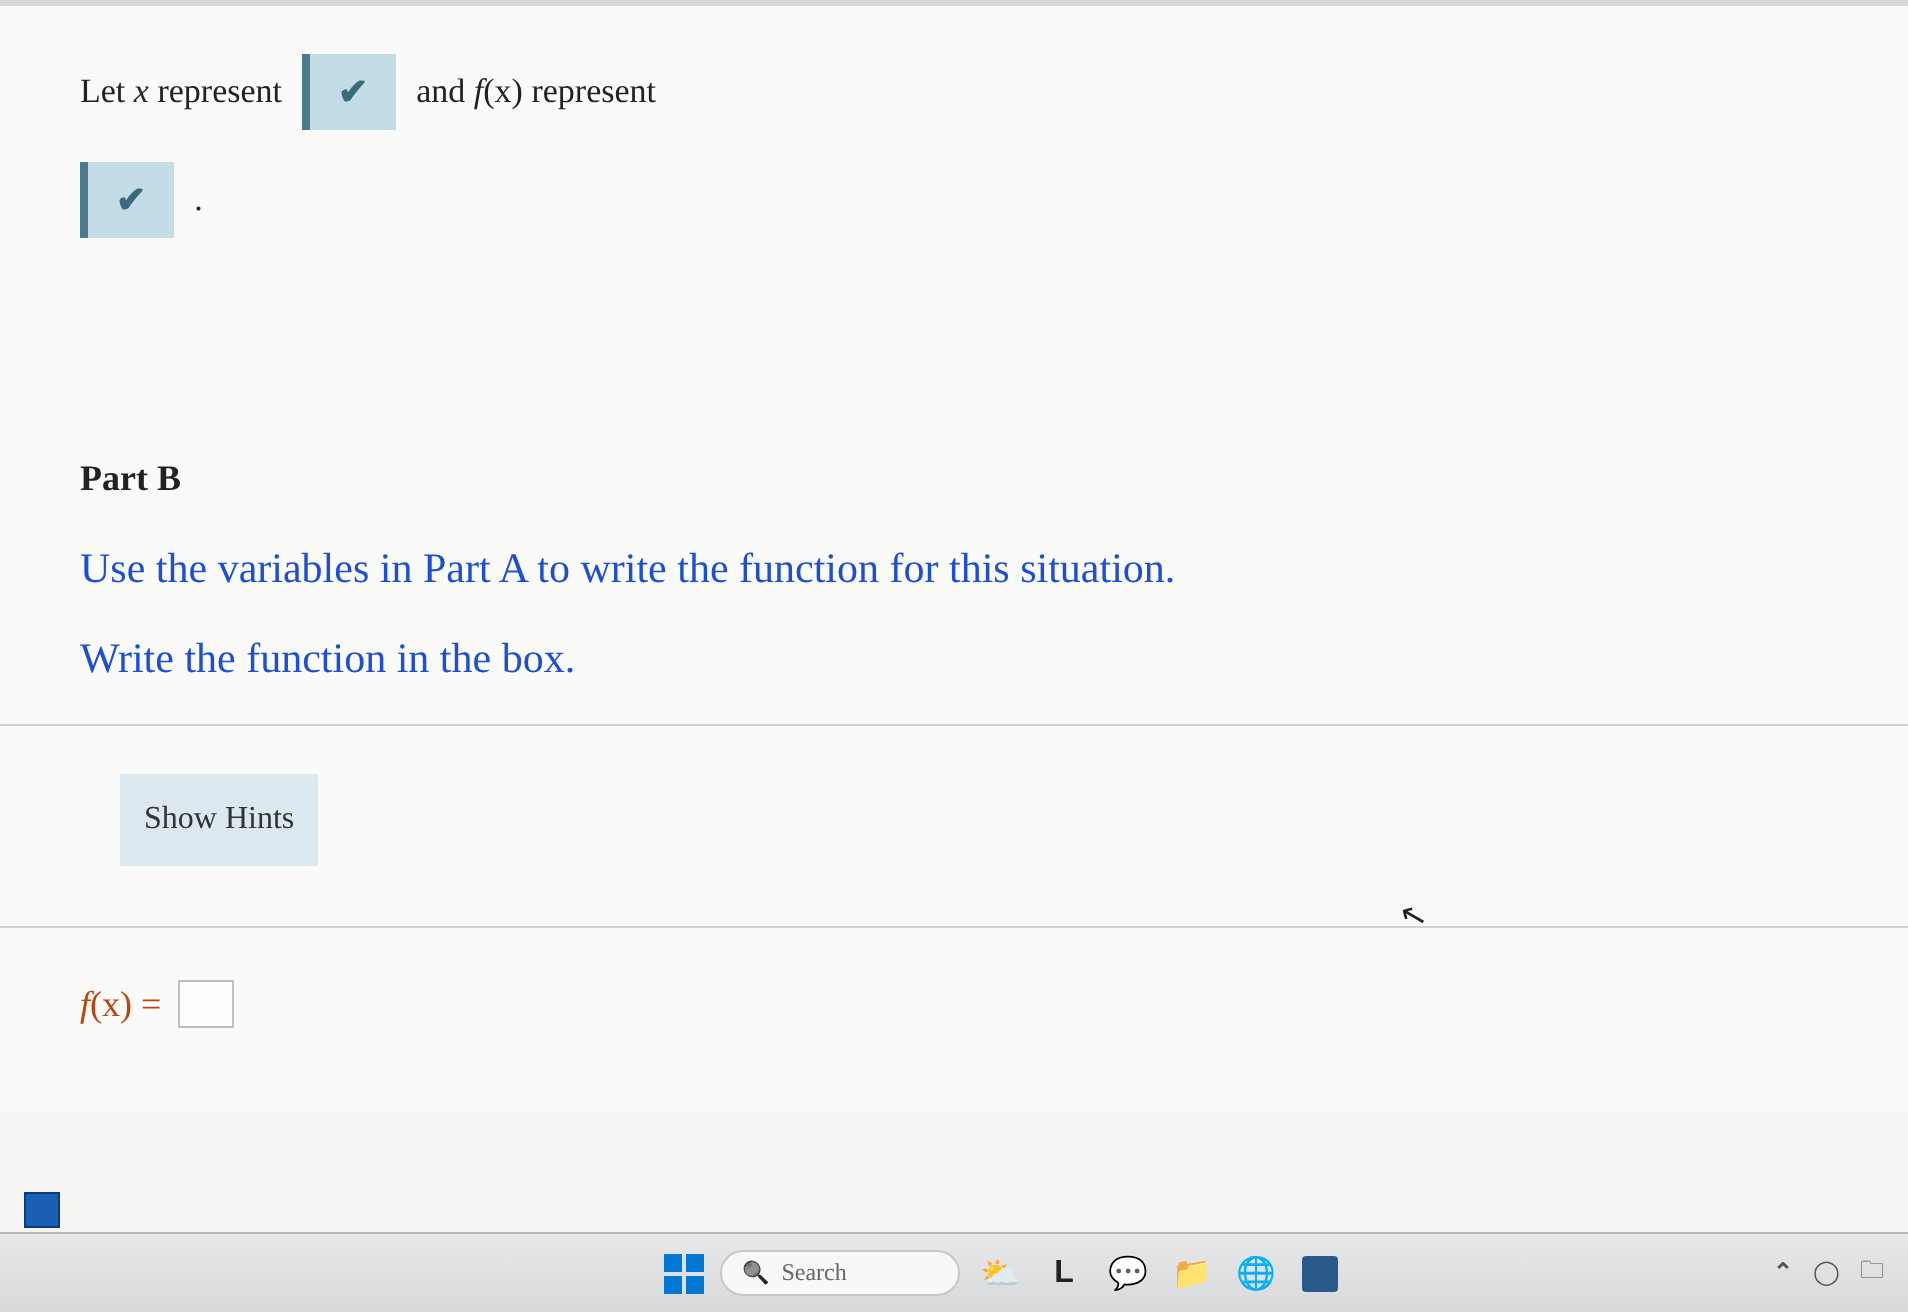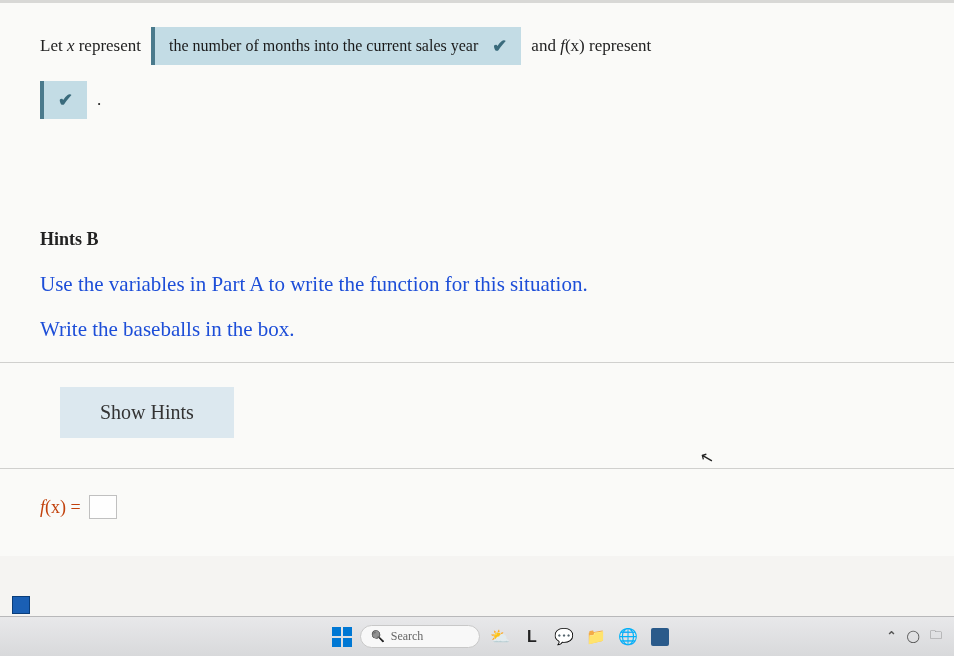--- a/index.html
+++ b/index.html
@@ -59,22 +59,22 @@
       height: 1px;
       background: #d0d0ce;
       margin: 0 -40px 0 -40px;
     }
     .hints-section {
       padding: 24px 0 30px 20px;
     }
     .show-hints-btn {
       background: #dce8ef;
       border: none;
-      padding: 14px 40px;
-      font-size: 20px;
+      padding: 14px 12px;
+      font-size: 16px;
       color: #333;
       font-family: Georgia, serif;
       cursor: pointer;
     }
     .equation-section {
       padding: 26px 0 0 0;
       font-size: 18px;
       color: #c2410c;
       display: flex;
       align-items: center;
@@ -158,39 +158,38 @@
 </head>
 <body>
 
 <div class="content-area">
 
   <div class="sentence-row">
     <span class="text-span">
       <span>Let </span><span class="math-var">x</span><span> represent</span>
     </span>
     <span class="dropdown-answer">
-      <span>the number of months into the current sales year</span>
       <span class="check-icon">✔</span>
     </span>
     <span class="text-span">
       <span>and </span><span class="math-var">f</span><span>(x)</span><span> represent</span>
     </span>
   </div>
 
   <div class="sentence-row">
     <span class="dropdown-answer">
       <span class="check-icon">✔</span>
     </span>
     <span class="text-span">.</span>
   </div>
 
-  <div class="part-heading">Hints B</div>
+  <div class="part-heading">Part B</div>
 
   <div class="instruction">Use the variables in Part A to write the function for this situation.</div>
-  <div class="instruction">Write the baseballs in the box.</div>
+  <div class="instruction">Write the function in the box.</div>
 
   <div class="hr-line"></div>
 
   <div class="hints-section">
     <button class="show-hints-btn">Show Hints</button>
   </div>
 
   <div class="hr-line"></div>
 
   <div class="equation-section">

